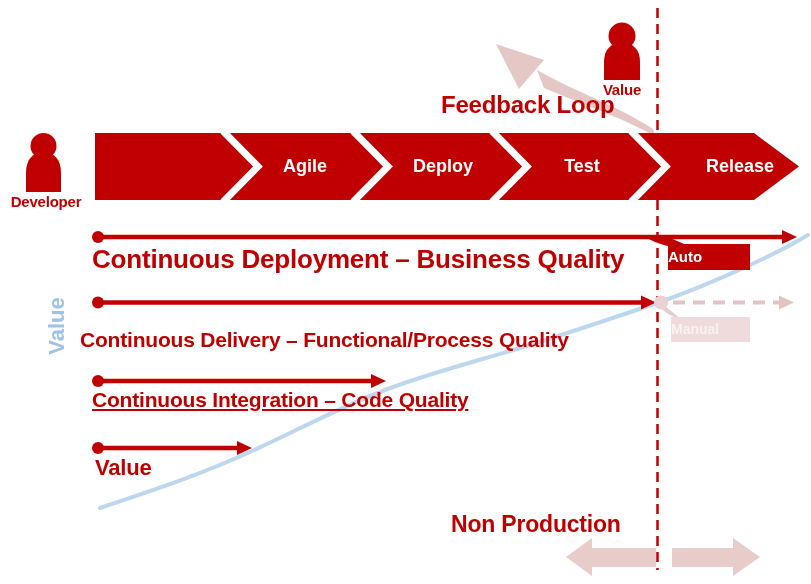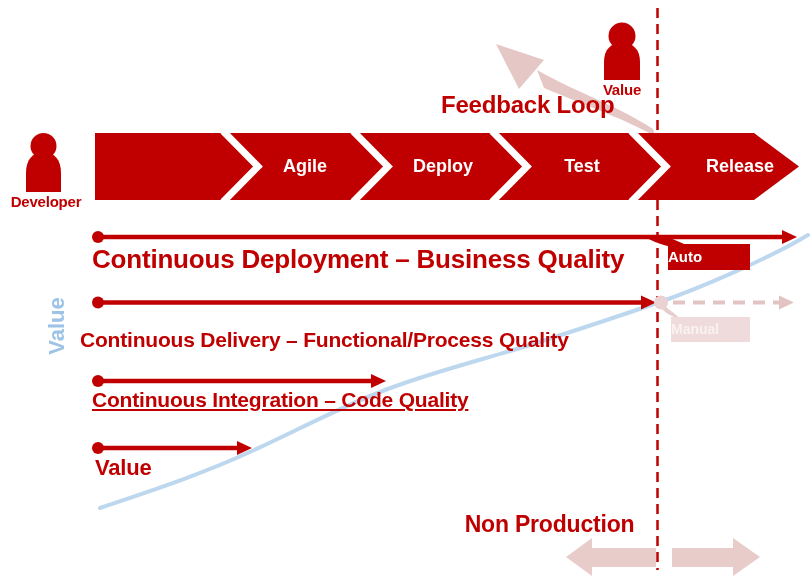--- a/index.html
+++ b/index.html
@@ -105,15 +105,15 @@
   <div class="abs red-lbl" style="left:92px;top:244px;font-size:26px;">Continuous Deployment – Business Quality</div>
   <div class="abs red-lbl" style="left:80px;top:310px;font-size:21px;margin-top:18px;">Continuous Delivery – Functional/Process Quality</div>
   <div class="abs red-lbl" style="left:92px;top:388px;font-size:21px;text-decoration:underline;">Continuous Integration – Code Quality</div>
   <div class="abs red-lbl" style="left:95px;top:455px;font-size:22px;">Value</div>
 
   <div class="badge" id="auto-badge">Auto</div>
   <div class="badge" id="manual-badge">Manual</div>
 
   <div class="abs" id="value-label">Value</div>
 
-  <div class="abs red-lbl" style="left:451px;top:511px;width:197px;text-align:center;font-size:23px;">Non Production</div>
+  <div class="abs red-lbl" style="left:451px;top:511px;width:197px;text-align:left;font-size:23px;">Non Production</div>
 
 </div>
 
 </body></html>

